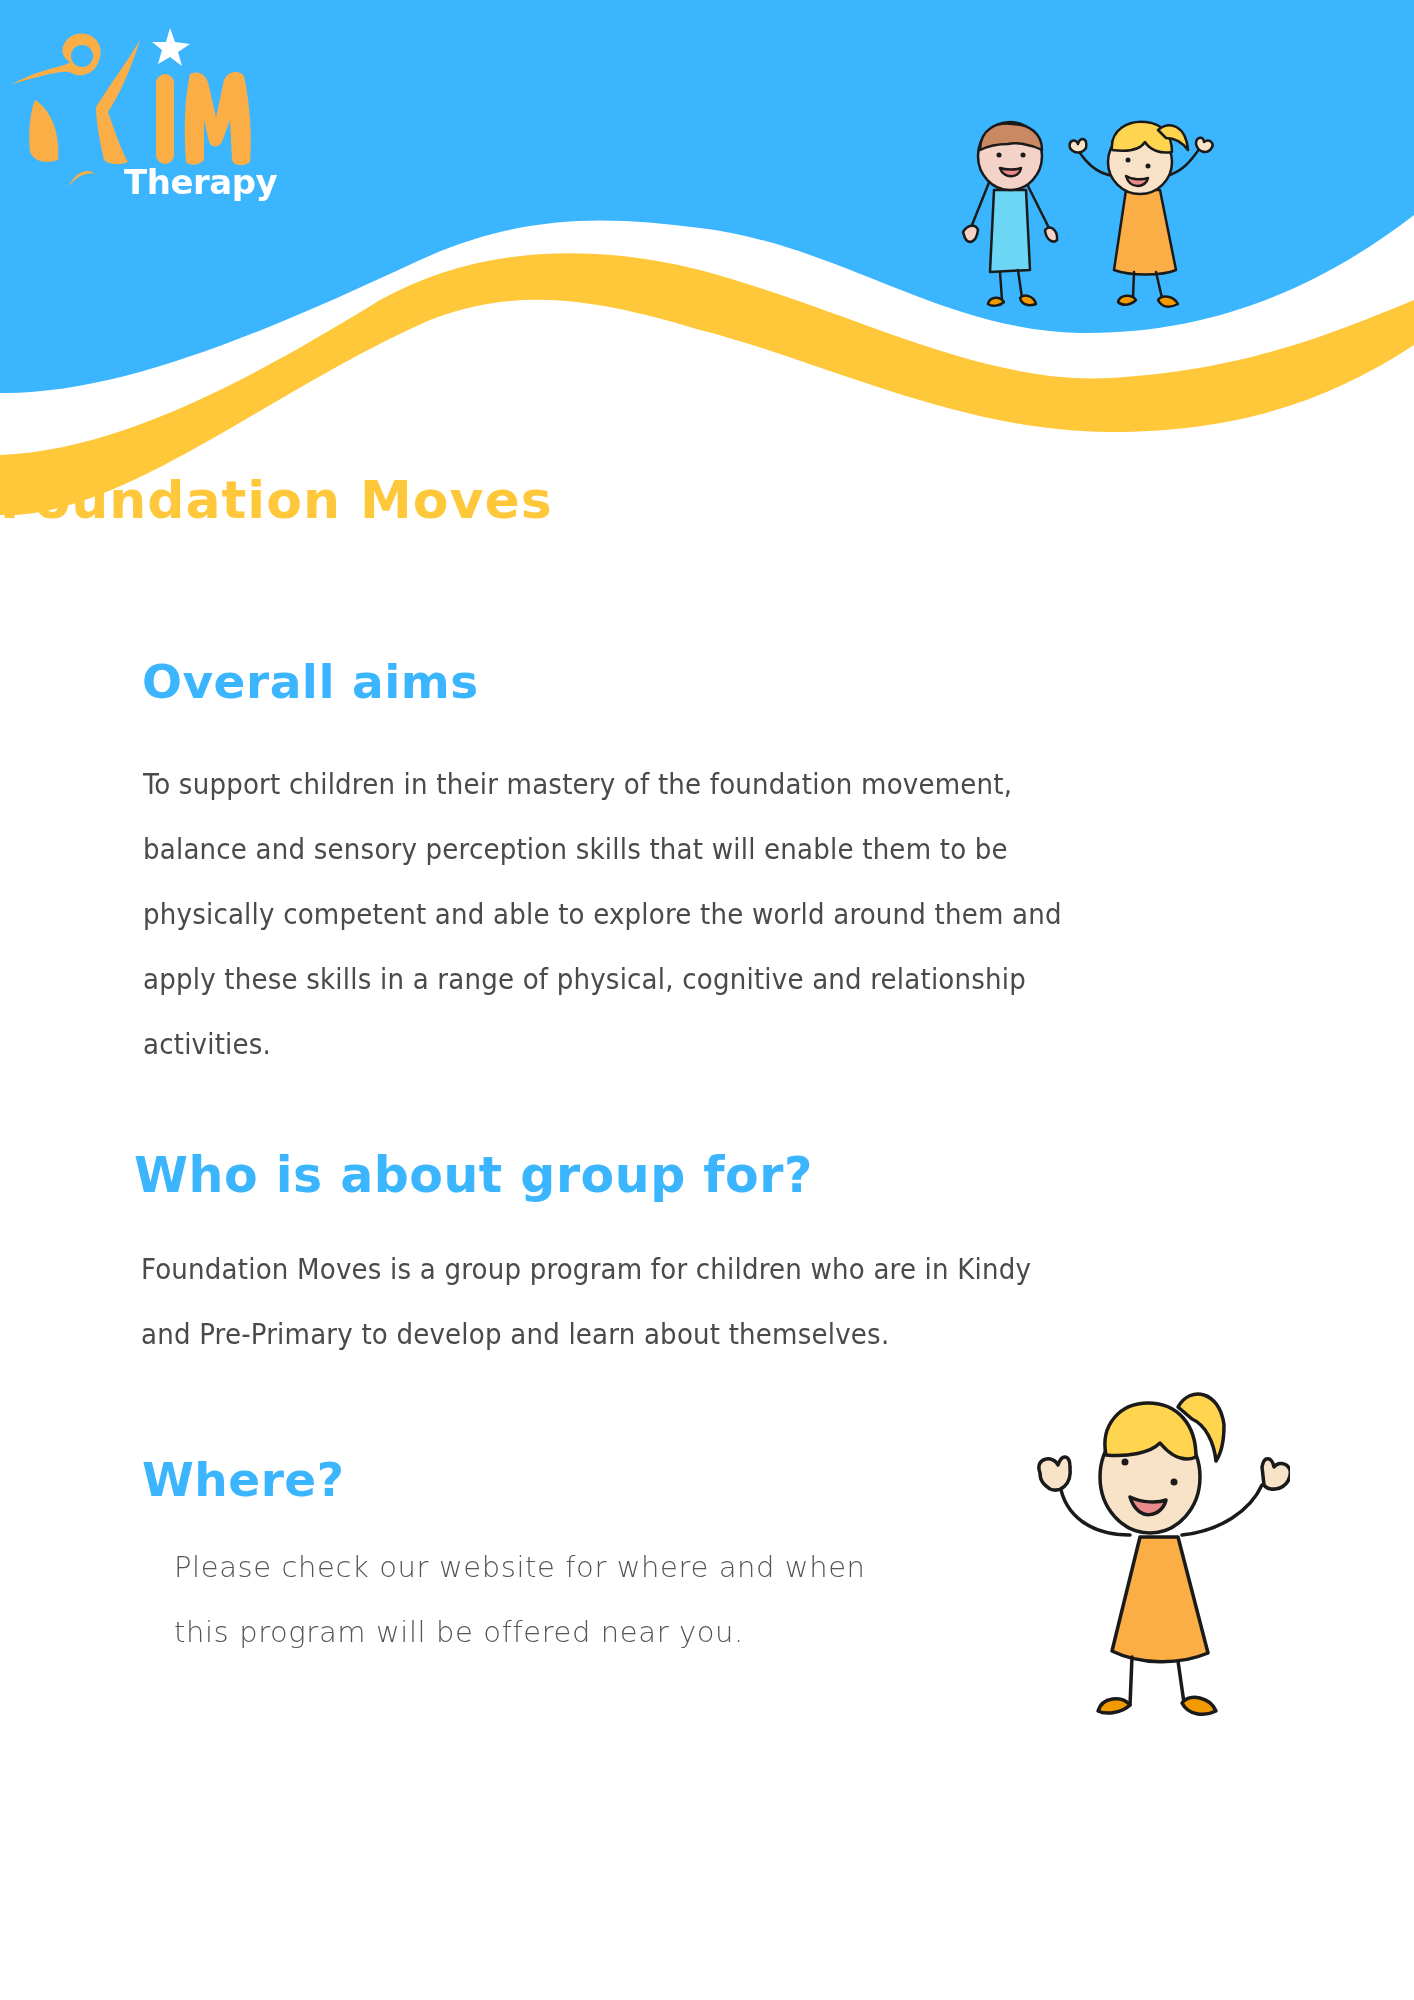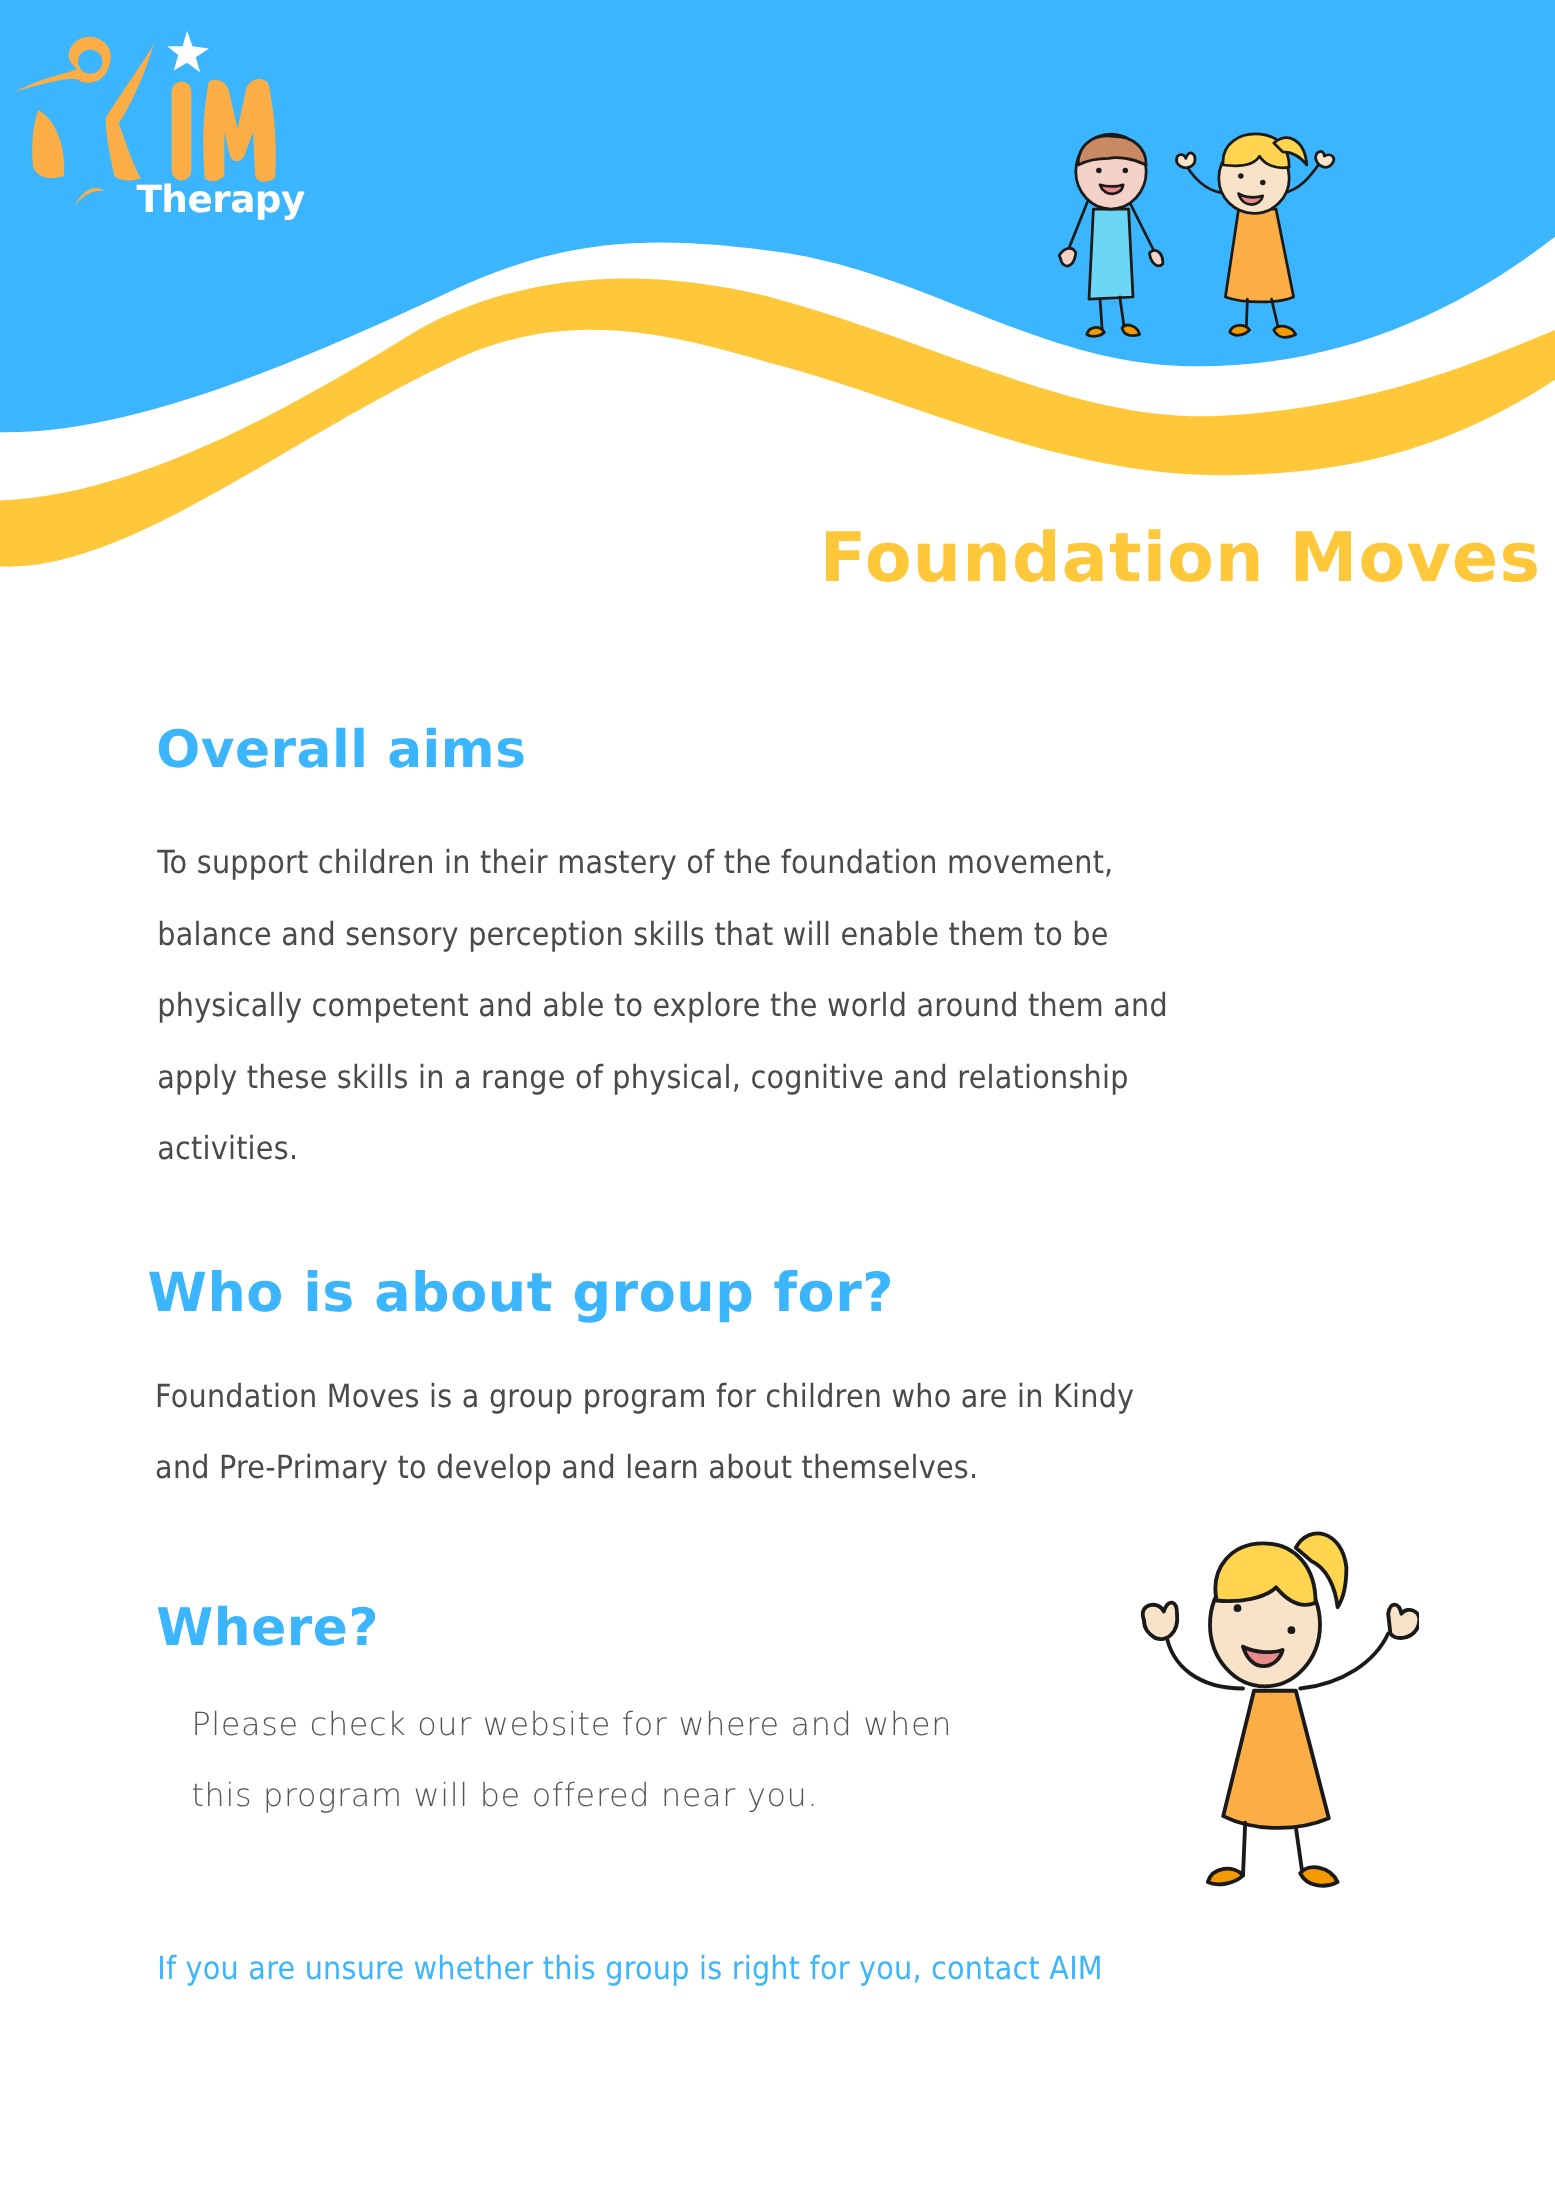--- a/index.html
+++ b/index.html
@@ -10,23 +10,23 @@
   }
   #header-bg { position: absolute; left: 0; top: 0; width: 1414px; height: 560px; }
   #logo { position: absolute; left: 0; top: 12px; width: 290px; height: 195px; }
   #logo-therapy {
     position: absolute; left: 124px; top: 150px;
     font-family: "DejaVu Sans", sans-serif; font-weight: bold;
     font-size: 34px; color: #ffffff; letter-spacing: -0.5px;
   }
   #kids-top { position: absolute; left: 950px; top: 120px; width: 280px; height: 190px; }
   #title {
-    position: absolute; left: 0; width: 1370px; top: 470px; text-align: right;
+    position: absolute; left: 0; width: 1370px; top: 470px; text-align: left;
     font-family: "DejaVu Sans", sans-serif; font-weight: bold;
-    font-size: 62px; color: #FFC83A; letter-spacing: 1px; padding-left: 31px;
+    font-size: 52px; color: #FFC83A; letter-spacing: 1px;
   }
   .h2 {
     position: absolute; font-family: "DejaVu Sans", sans-serif; font-weight: bold;
     font-size: 47px; color: #3BB5FD; letter-spacing: 0.5px; white-space: nowrap;
   }
   .para {
     position: absolute; font-family: "DejaVu Sans", sans-serif;
     font-size: 29px; line-height: 65px; color: #4a4a4a; letter-spacing: 0.2px;
     font-stretch: condensed;
   }
@@ -143,14 +143,13 @@
     <ellipse cx="140" cy="92" rx="50" ry="56" fill="#F8E3C8"></ellipse>
     <path d="M96,70 C90,40 110,18 138,18 C168,18 186,40 186,72 C172,78 160,70 150,58 C140,68 118,72 96,70 Z" fill="#FFD54F"></path>
     <path d="M168,22 C180,0 210,6 214,40 C214,58 210,70 206,76 C204,58 196,40 182,34 Z" fill="#FFD54F"></path>
     <circle cx="115" cy="77" r="3.5" fill="#1a1a1a" stroke="none"></circle>
     <circle cx="164" cy="97" r="3.5" fill="#1a1a1a" stroke="none"></circle>
     <path d="M120,112 C132,118 148,118 156,115 C152,132 128,138 120,112 Z" fill="#EB8A8A"></path>
   </g>
 </svg>
 
 <div class="para contact" style="left:143px; top:1757px;">
-  <span class="line">If you are unsure whether this group is right for you, contact AIM</span>
 </div>
 
 </body></html>

